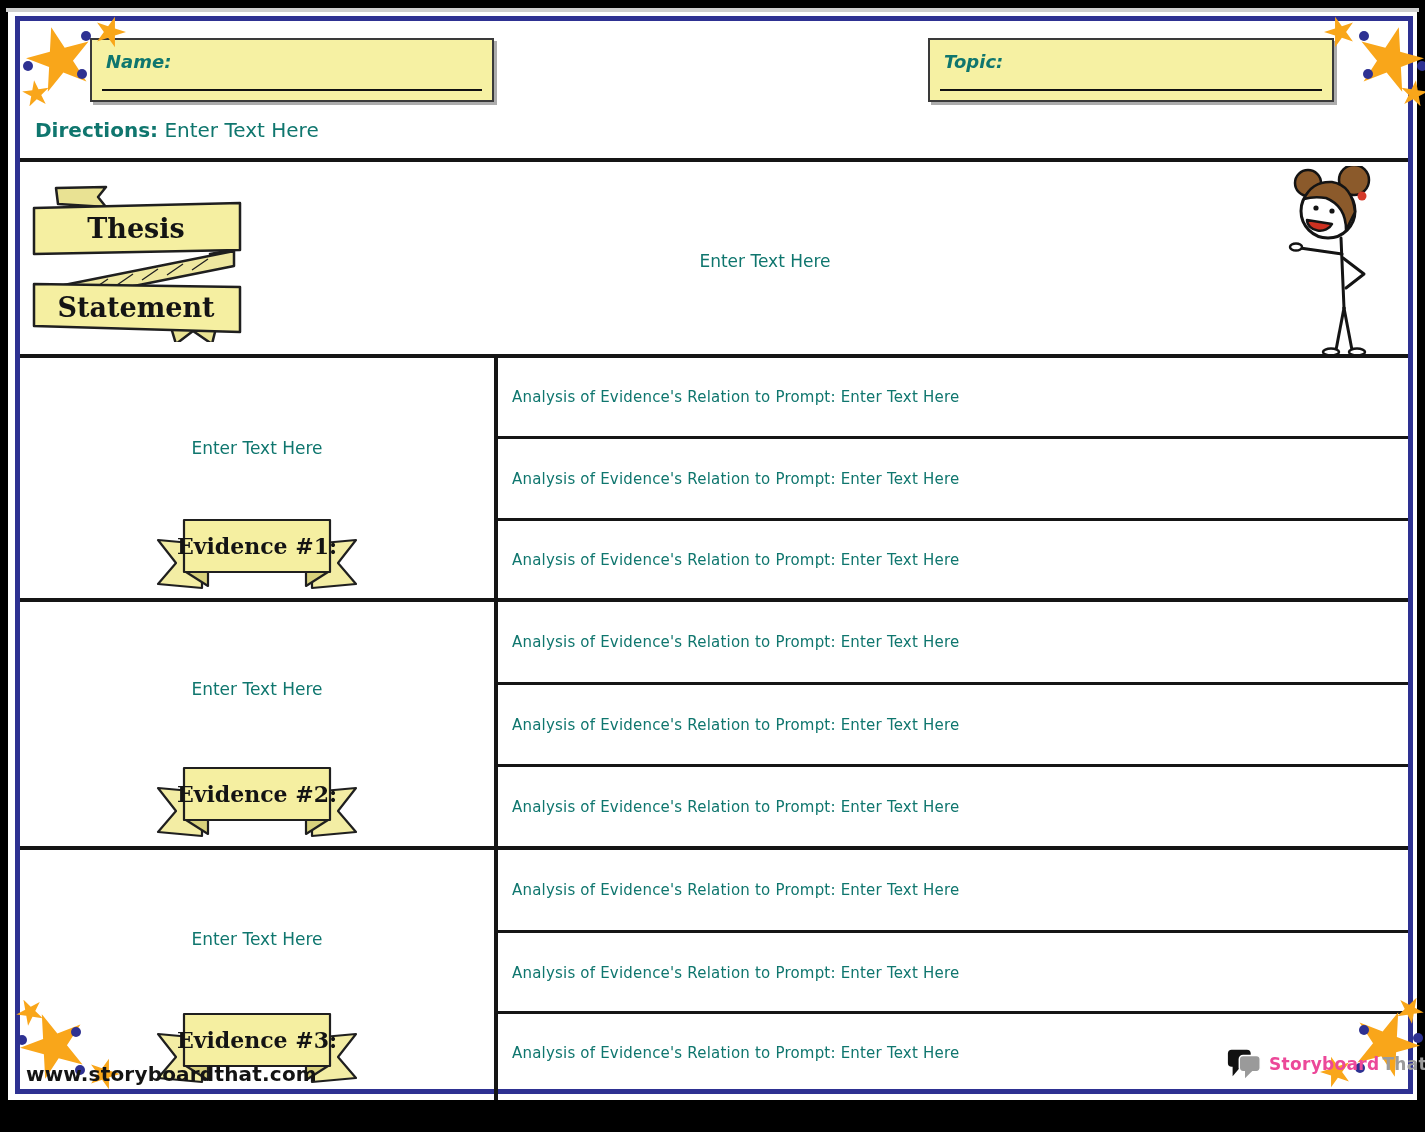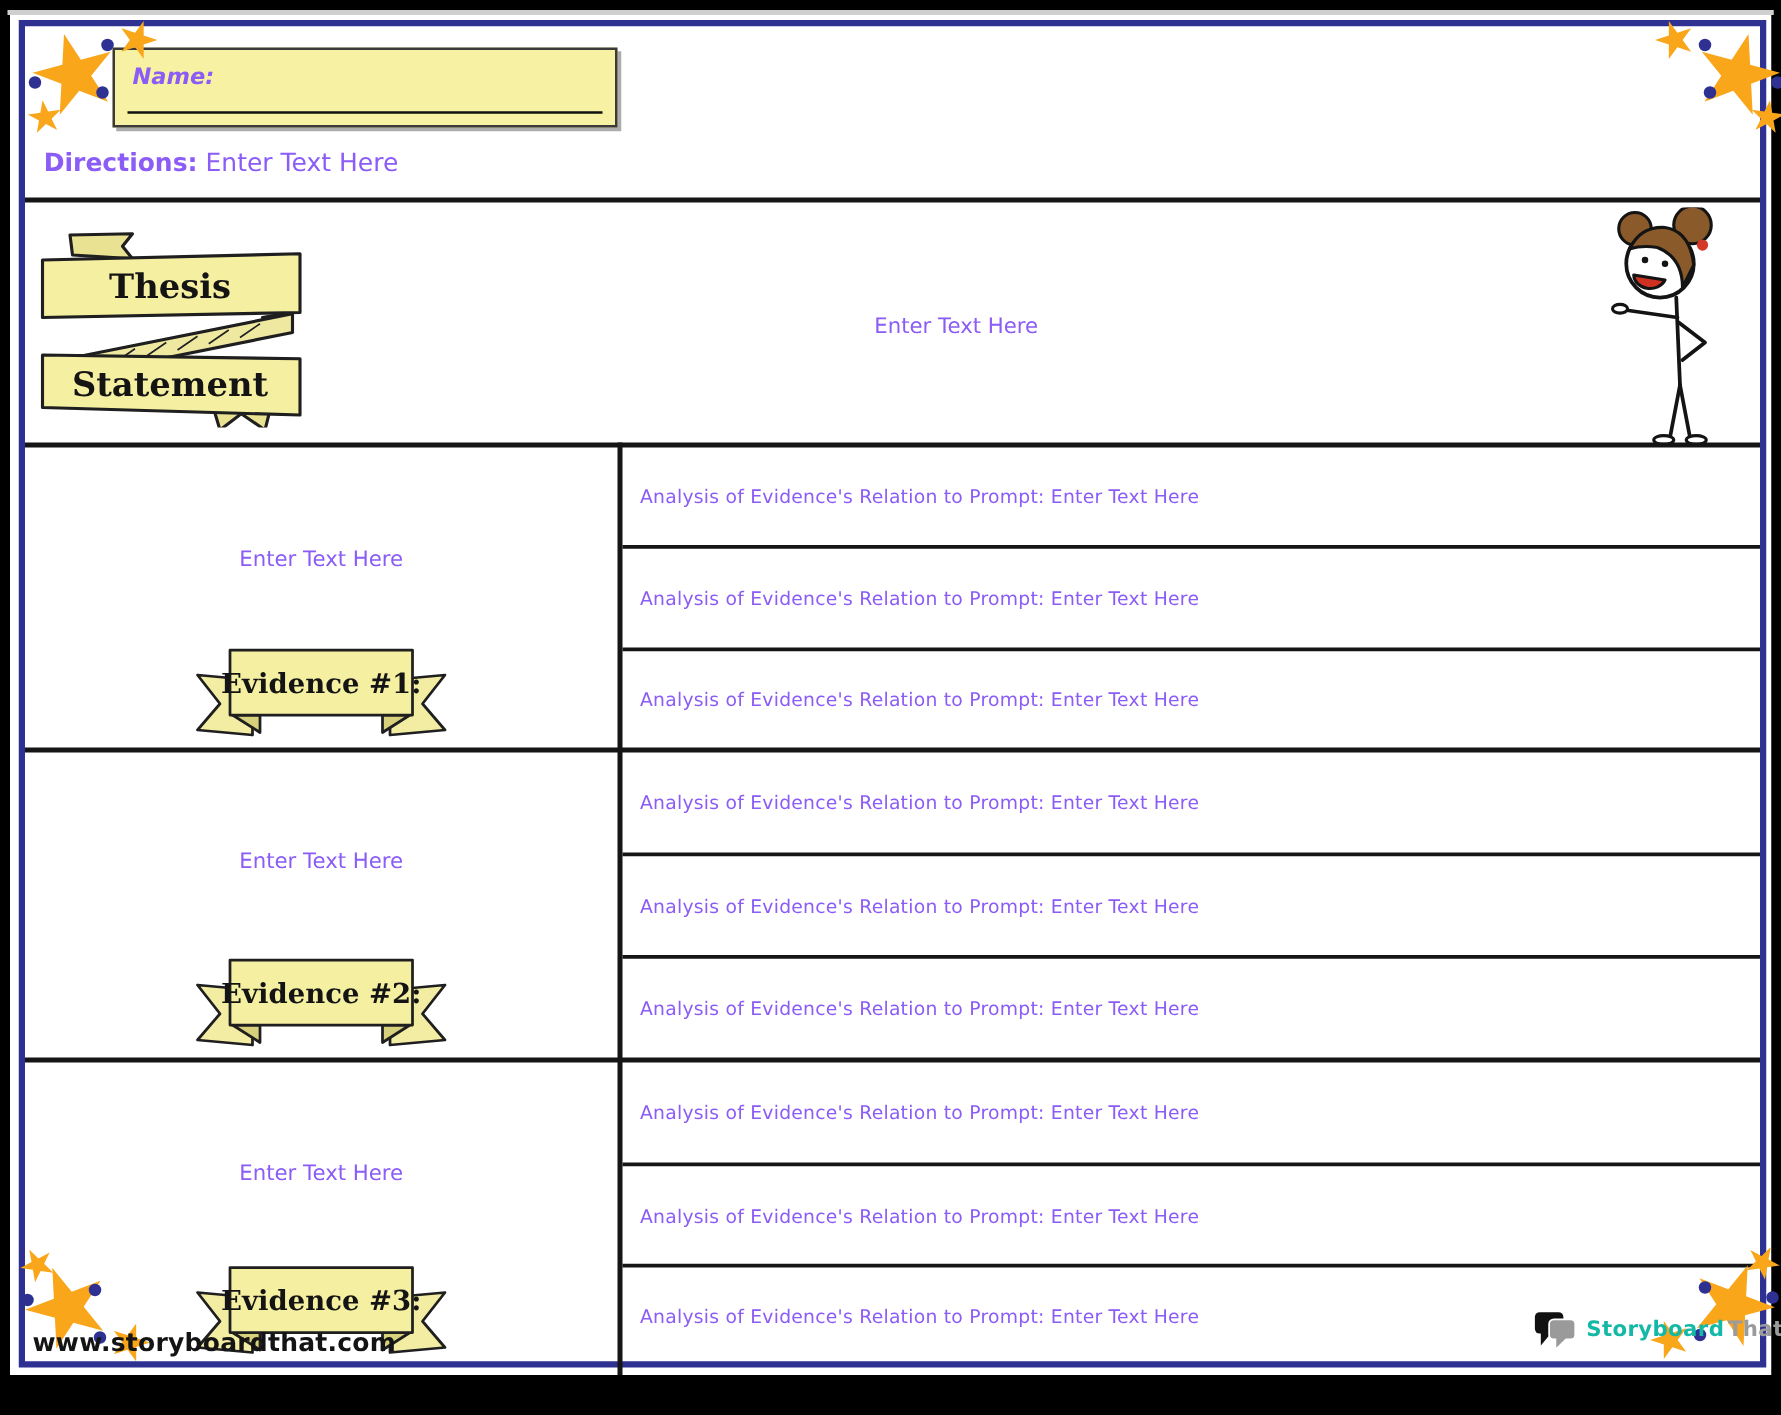--- a/index.html
+++ b/index.html
@@ -10,39 +10,39 @@
   .top-shadow{left:6px;top:8px;width:1413px;height:4px;background:#cfcfcf;}
   .top-line{left:10px;top:13px;width:1405px;height:3px;background:#2E3192;}
   .page-bg{left:8px;top:12px;width:1409px;height:1088px;background:#ffffff;}
   .page-border{left:15px;top:16px;width:1388px;height:1068px;border:5px solid #2E3192;}
   
   .field{top:38px;height:60px;background:#F6F1A3;border:2px solid #3a3a3a;
          box-shadow:3px 3px 0 rgba(70,70,70,.45);}
   .field-label{position:absolute;left:14px;top:11px;font-size:18px;font-style:italic;
                font-weight:600;color:#141414;}
   .field-underline{position:absolute;left:10px;right:10px;bottom:9px;border-bottom:2.5px solid #111;}
-  .comic{font-family:"DejaVu Sans",sans-serif;color:#8b5cf6;}
+  .comic{font-family:"DejaVu Sans",sans-serif;color:#0f766e;}
   .directions{left:35px;top:118px;font-size:20px;}
   .directions b{font-weight:700;}
   
   .hline{background:#151515;}
   .vline{background:#151515;}
   
   .thesis-placeholder{left:320px;top:251px;width:890px;text-align:center;font-size:17px;}
   
   .left-placeholder{left:20px;width:474px;text-align:center;font-size:17px;}
   .analysis-cell{left:498px;width:776px;display:flex;align-items:center;
                  padding-left:14px;box-sizing:border-box;font-size:15px;letter-spacing:.2px;}
   
   .ev-banner{width:210px;height:80px;}
   .banner-text{font-family:"DejaVu Serif",serif;font-weight:bold;}
   
   .website{left:26px;top:1062px;font-size:20px;font-weight:bold;z-index:6;letter-spacing:.2px;}
   .logo{left:1226px;top:1046px;height:36px;display:flex;align-items:center;gap:5px;z-index:6;}
-  .logo-word1{font-size:17px;font-weight:bold;color:#14b8a6;letter-spacing:.3px;}
+  .logo-word1{font-size:17px;font-weight:bold;color:#ec4899;letter-spacing:.3px;}
   .logo-word2{font-size:17px;font-weight:bold;color:#9b9b9b;letter-spacing:.3px;margin-left:-2px;}
   .cluster{width:112px;height:92px;z-index:5;}
   svg{display:block;}
 </style>
 </head>
 <body>
 
 <svg width="0" height="0" style="position:absolute">
   <defs>
     <symbol id="stars-cluster" viewBox="0 0 112 92">
@@ -84,20 +84,24 @@
     </svg>
   <svg class="abs cluster" style="left:10px;top:1000px;transform:scaleY(-1)">
       <use href="#stars-cluster"></use>
     </svg>
   <svg class="abs cluster" style="left:1318px;top:998px;transform:scale(-1,-1)">
       <use href="#stars-cluster"></use>
     </svg>
 
   <div class="abs field" style="left:90px;width:400px">
     <span class="field-label comic">Name:</span>
+    <span class="field-underline"></span>
+  </div>
+  <div class="abs field" style="left:928px;width:402px">
+    <span class="field-label comic">Topic:</span>
     <span class="field-underline"></span>
   </div>
 
   <div class="abs directions comic">
     <b>Directions:</b>
     <span>Enter Text Here</span>
   </div>
 
   <div class="abs hline" style="left:20px;top:158px;width:1388px;height:4px"></div>
 

